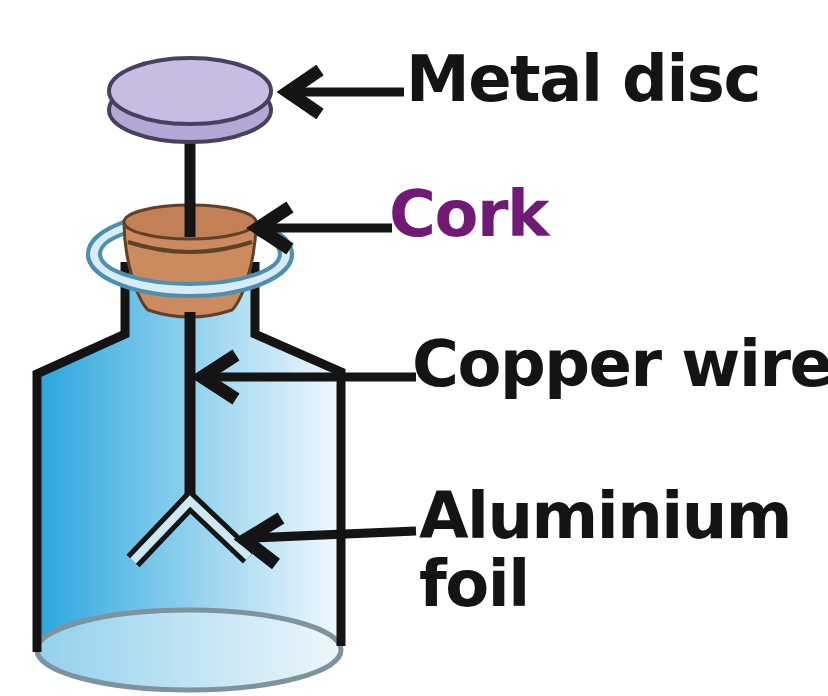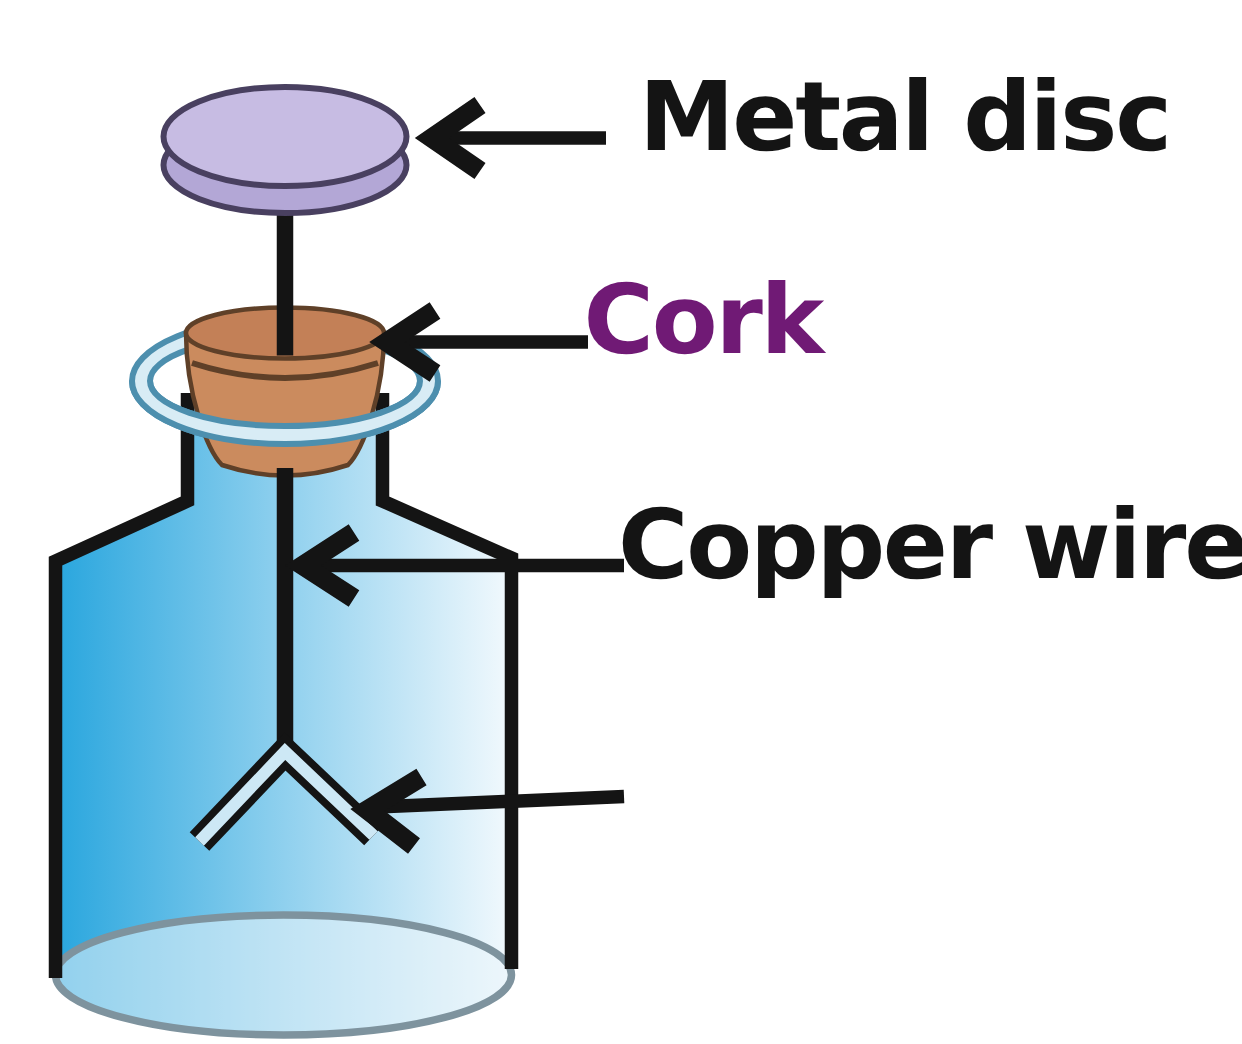--- a/index.html
+++ b/index.html
@@ -90,16 +90,17 @@
         <line x1="208" y1="377" x2="416" y2="377" stroke-width="9"></line>
         <path d="M236,355 L202,377 L236,399" stroke-width="13"></path>
       </g>
       <g>
         <line x1="251" y1="538" x2="416" y2="531" stroke-width="9"></line>
         <path d="M281,518 L245,540 L276,564" stroke-width="13"></path>
       </g>
     </g>
   </svg>
 
-  <div class="label" id="lab-metal-disc" style="color: rgb(20, 20, 20); margin-left: 20px;">Metal disc</div>
+  <div class="label" id="lab-metal-disc" style="color: rgb(20, 20, 20);">Metal disc</div>
   <div class="label" id="lab-cork" style="color: #701a75;">Cork</div>
   <div class="label" id="lab-copper-wire" style="color: rgb(20, 20, 20);">Copper wire</div>
+  <div class="label" id="lab-aluminium-foil" style="color: rgb(20, 20, 20);">Aluminium foil</div>
 </div>
 
 </body></html>

